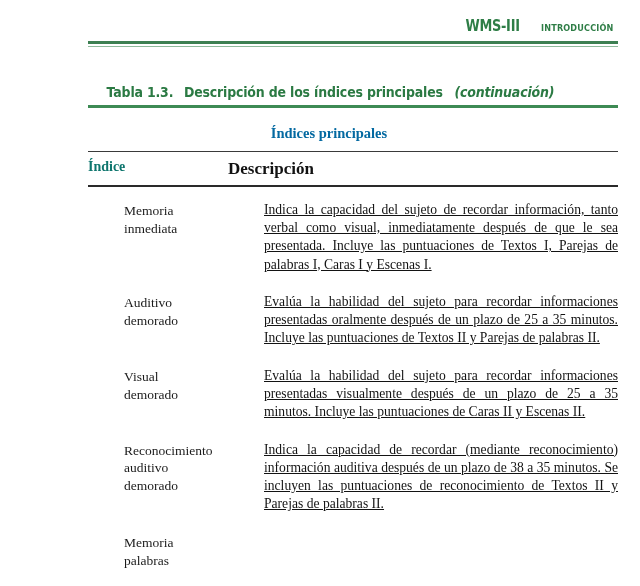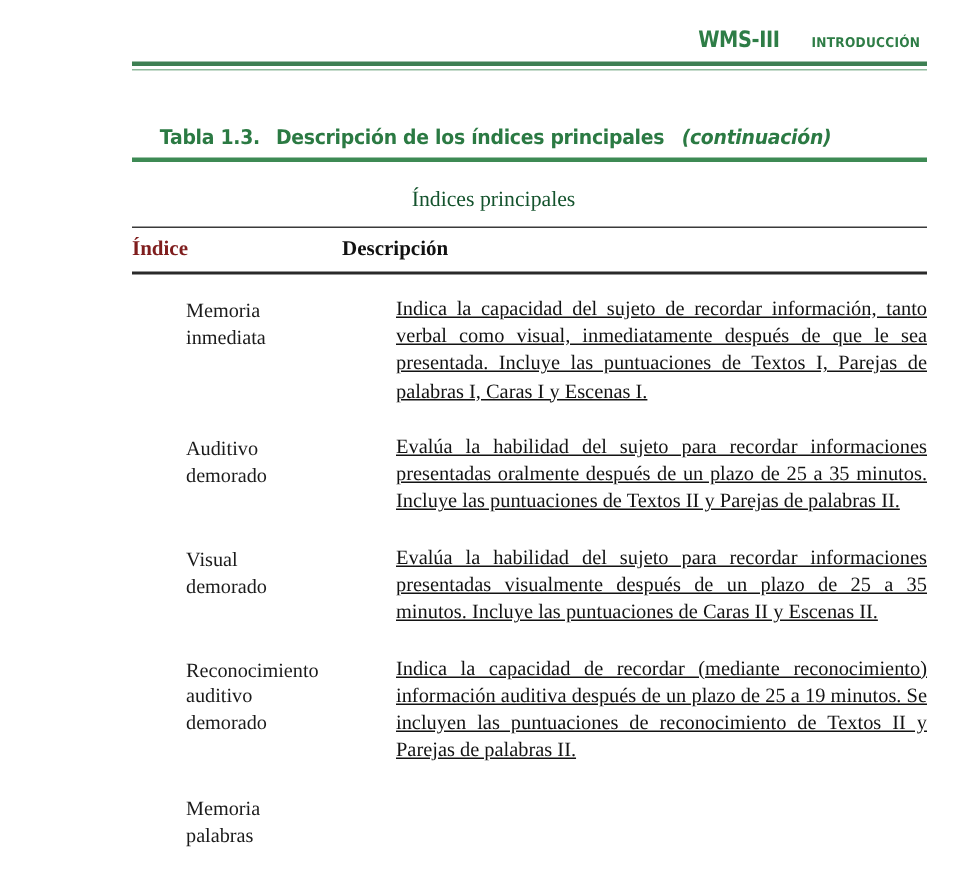--- a/index.html
+++ b/index.html
@@ -96,22 +96,22 @@
   .caption-rule {
     margin-top: 5px;
     height: 2.5px;
     background: #3d8a54;
   }
 
   .table-supertitle {
     margin-top: 17px;
     text-align: center;
     font-size: 14.5px;
-    font-weight: normal;
-    color: #14532d;
+    font-weight: bold;
+    color: #0369a1;
     padding-right: 48px;
   }
 
   .rule-dark {
     margin-top: 9px;
     height: 1.6px;
     background: #3a3a3a;
   }
   .rule-dark.thin-bottom {
     margin-top: 0;
@@ -121,25 +121,25 @@
 
   .colhead-row {
     display: flex;
     padding: 7px 0 6px 0;
   }
   .colhead-index {
     width: 140px;
     flex: 0 0 140px;
     font-size: 14px;
     font-weight: bold;
-    color: #7f1d1d;
+    color: #0f766e;
   }
   .colhead-desc {
     flex: 1 1 auto;
-    font-size: 14px;
+    font-size: 17px;
     font-weight: bold;
     color: #121212;
   }
 
   .table-body {
     padding-top: 14px;
     margin-left: 36px;
   }
   .row {
     display: flex;
@@ -225,21 +225,21 @@
       </div>
       <div class="cell-desc">Evalúa la habilidad del sujeto para recordar informaciones presentadas visualmente después de un plazo de 25 a 35 minutos. Incluye las puntuaciones de Caras II y Escenas II.</div>
     </div>
 
     <div class="row">
       <div class="cell-index">
         <span class="idx-line">Reconocimiento</span>
         <span class="idx-line">auditivo</span>
         <span class="idx-line">demorado</span>
       </div>
-      <div class="cell-desc">Indica la capacidad de recordar (mediante reconocimiento) información auditiva después de un plazo de 25 a 19 minutos. Se incluyen las puntuaciones de reconocimiento de Textos II y Parejas de palabras II.</div>
+      <div class="cell-desc">Indica la capacidad de recordar (mediante reconocimiento) información auditiva después de un plazo de 38 a 35 minutos. Se incluyen las puntuaciones de reconocimiento de Textos II y Parejas de palabras II.</div>
     </div>
 
     <div class="row">
       <div class="cell-index">
         <span class="idx-line">Memoria</span>
         <span class="idx-line">palabras</span>
       </div>
     </div>
 
   </div>

